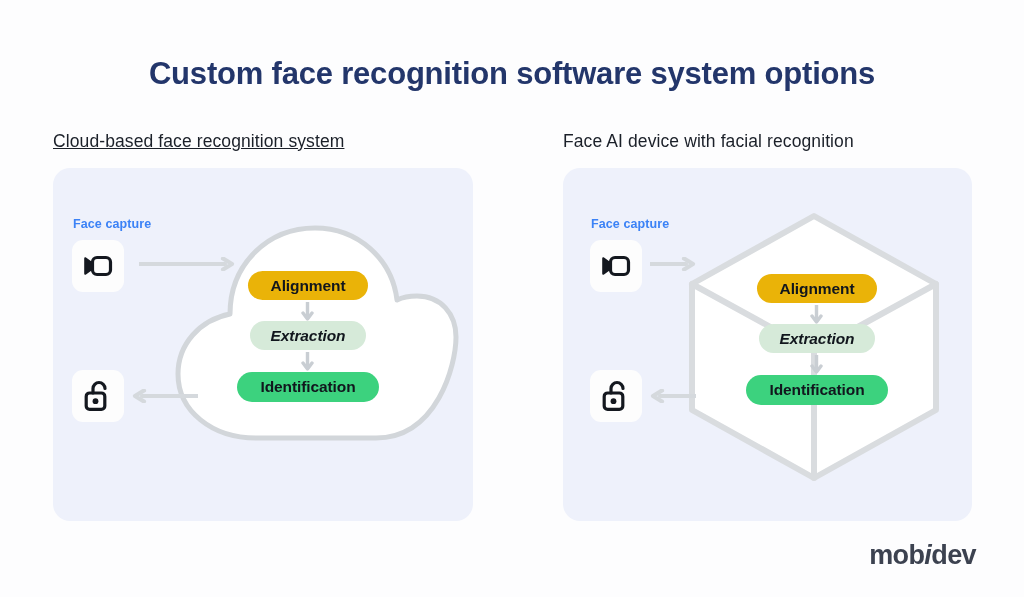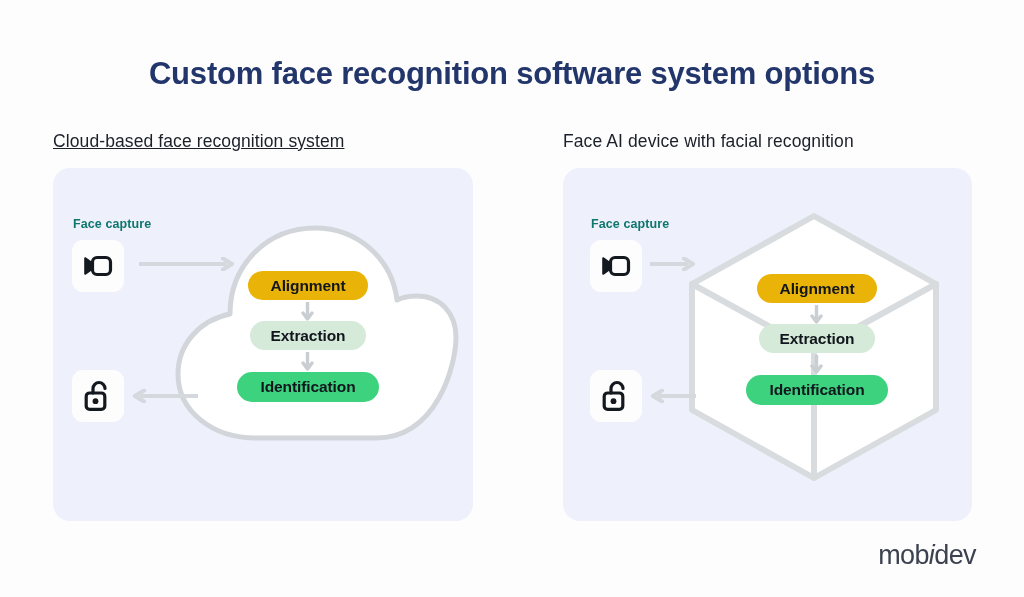--- a/index.html
+++ b/index.html
@@ -49,21 +49,21 @@
   #panel-right { left: 563px; top: 168px; width: 409px; height: 353px; }
 
   #title-left  { left: 53px;  top: 131px; text-decoration: underline; }
   #title-right { left: 563px; top: 131px; }
 
   
   .capture-label {
     position: absolute;
     font-size: 12.5px;
     font-weight: bold;
-    color: #0f766e;
+    color: #3b82f6;
     letter-spacing: 0.1px;
     white-space: nowrap;
   }
 
   
   .icon-tile {
     position: absolute;
     width: 52px;
     height: 52px;
     background: #fdfdfd;
@@ -89,41 +89,41 @@
     justify-content: center;
     border-radius: 999px;
     font-size: 15.5px;
     font-weight: bold;
     color: #11161d;
     letter-spacing: -0.1px;
     white-space: nowrap;
     box-sizing: border-box;
   }
   .pill-alignment    { background: #eab308; }
-  .pill-extraction   { background: #d6ead9; }
+  .pill-extraction   { background: #d6ead9; font-style: italic; }
   .pill-identification{ background: #3cd27e; justify-content: center; }
 
   
   .v-arrow {
     position: absolute;
     width: 13px;
   }
   .v-arrow svg { display: block; }
 
   
   .h-arrow { position: absolute; }
   .h-arrow svg { display: block; }
 
   
   .logo {
     position: absolute;
     right: 48px;
     bottom: 26px;
     font-size: 27px;
-    font-weight: normal;
+    font-weight: bold;
     color: #3c4250;
     letter-spacing: -0.6px;
   }
   .logo .it { font-style: italic; }
 </style>
 </head>
 <body>
 
 <div class="page-title">Custom face recognition software system options</div>
 

